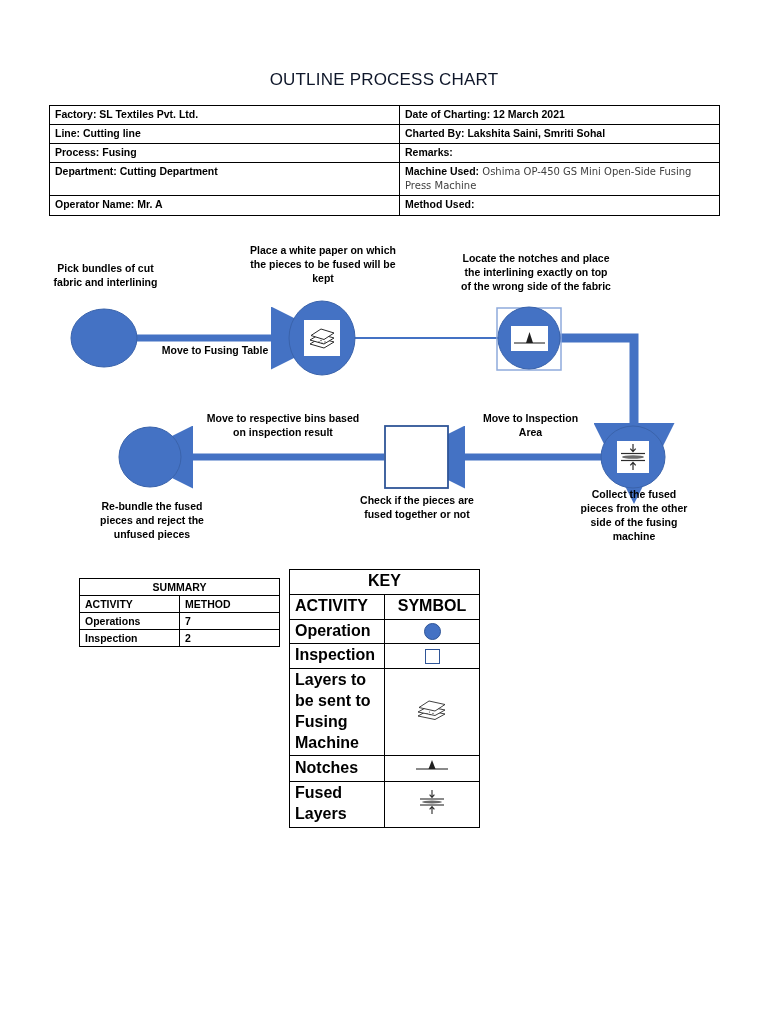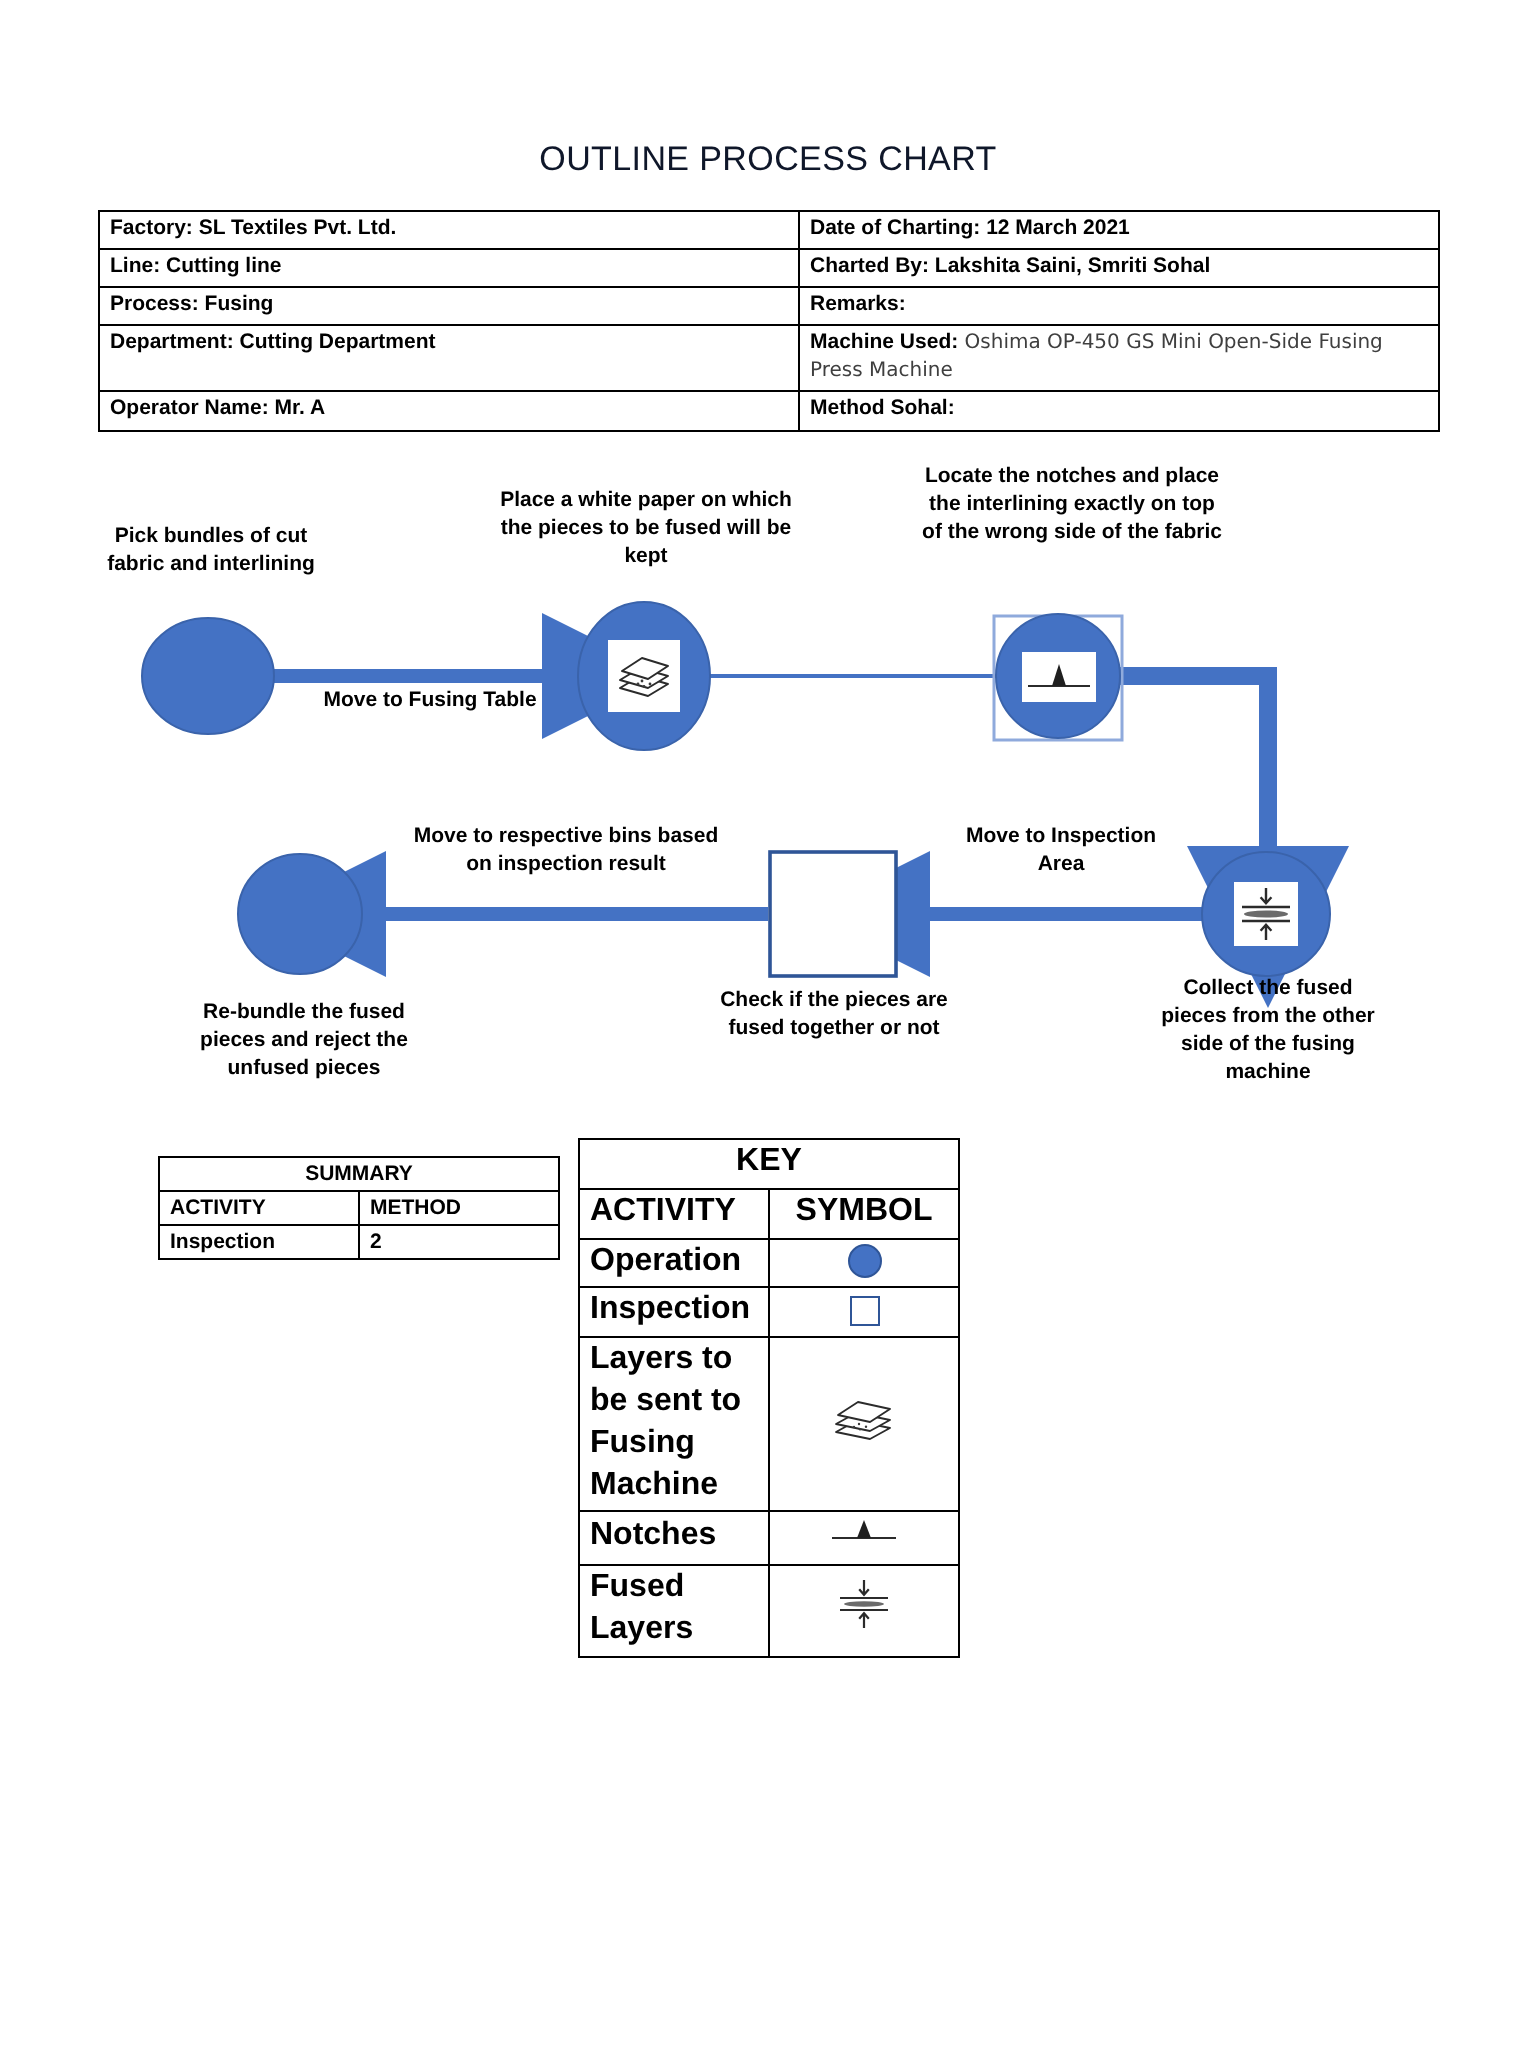--- a/index.html
+++ b/index.html
@@ -158,21 +158,21 @@
     <tr>
       <td class="col-left">Process: Fusing</td>
       <td>Remarks:</td>
     </tr>
     <tr>
       <td class="col-left">Department: Cutting Department</td>
       <td><span>Machine Used:</span><span class="machine-value"> Oshima OP-450 GS Mini Open-Side Fusing Press Machine</span></td>
     </tr>
     <tr>
       <td class="col-left">Operator Name: Mr. A</td>
-      <td>Method Sohal:</td>
+      <td>Method Used:</td>
     </tr>
   </tbody>
 </table>
 
 <div id="flow">
 
   <svg width="768" height="325" viewBox="0 0 768 325">
     <defs>
       <marker id="arrowRight" markerWidth="9" markerHeight="9" refX="1" refY="4.5" orient="auto" markerUnits="strokeWidth">
         <path d="M0,0 L9,4.5 L0,9 z" fill="#4472C4"></path>
@@ -245,21 +245,21 @@
     </svg>
   </div>
 
   <div class="flow-label" style="left:38px; top:30px; width:135px; white-space:pre-line;">Pick bundles of cut
 fabric and interlining</div>
 
   <div class="flow-label" style="left:242px; top:12px; width:162px; white-space:pre-line;">Place a white paper on which
 the pieces to be fused will be
 kept</div>
 
-  <div class="flow-label" style="left:446px; top:0; width:180px; white-space:pre-line;">Locate the notches and place
+  <div class="flow-label" style="left:446px; top:20px; width:180px; white-space:pre-line;">Locate the notches and place
 the interlining exactly on top
 of the wrong side of the fabric</div>
 
   <div class="flow-label" style="left:145px; top:112px; width:140px;">Move to Fusing Table</div>
 
 
   <div class="flow-label" style="left:569px; top:256px; width:130px; white-space:pre-line;">Collect the fused
 pieces from the other
 side of the fusing
 machine</div>
@@ -279,20 +279,24 @@
 </div>
 
 <table id="summary-table">
   <tbody>
     <tr>
       <td class="title-cell" colspan="2">SUMMARY</td>
     </tr>
     <tr>
       <td>ACTIVITY</td>
       <td class="col-method">METHOD</td>
+    </tr>
+    <tr>
+      <td>Operations</td>
+      <td class="col-method">7</td>
     </tr>
     <tr>
       <td>Inspection</td>
       <td class="col-method">2</td>
     </tr>
   </tbody>
 </table>
 
 <table id="key-table">
   <tbody>

